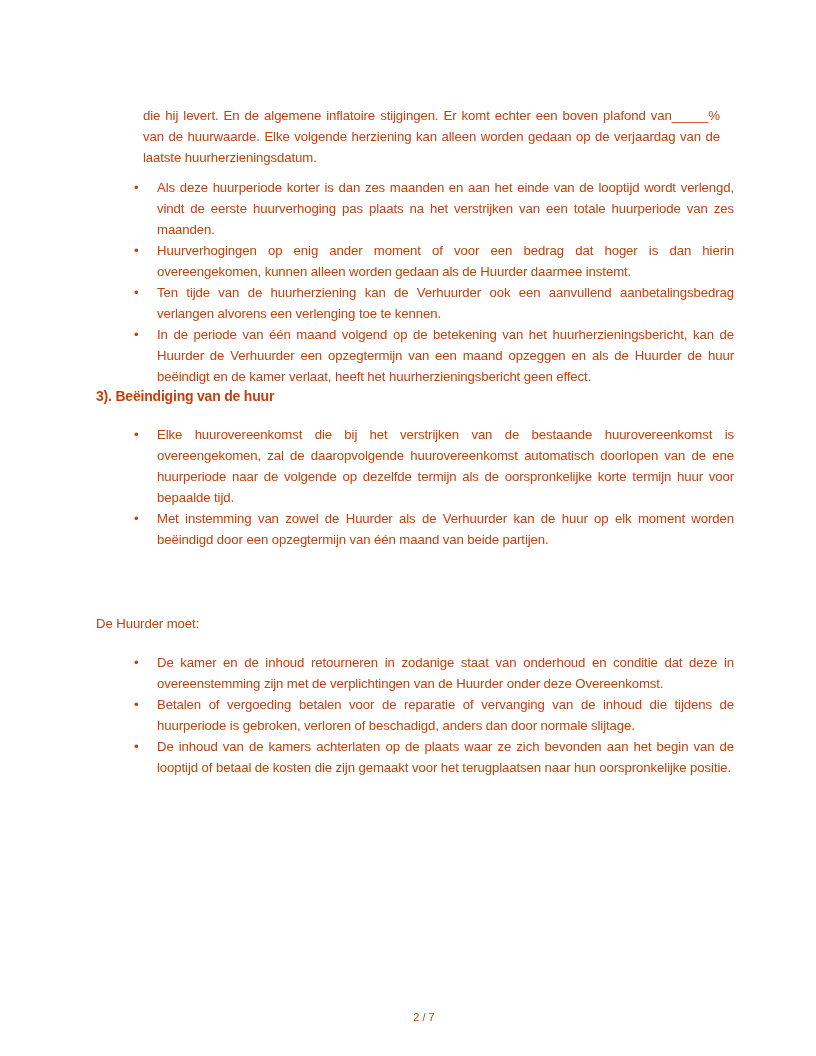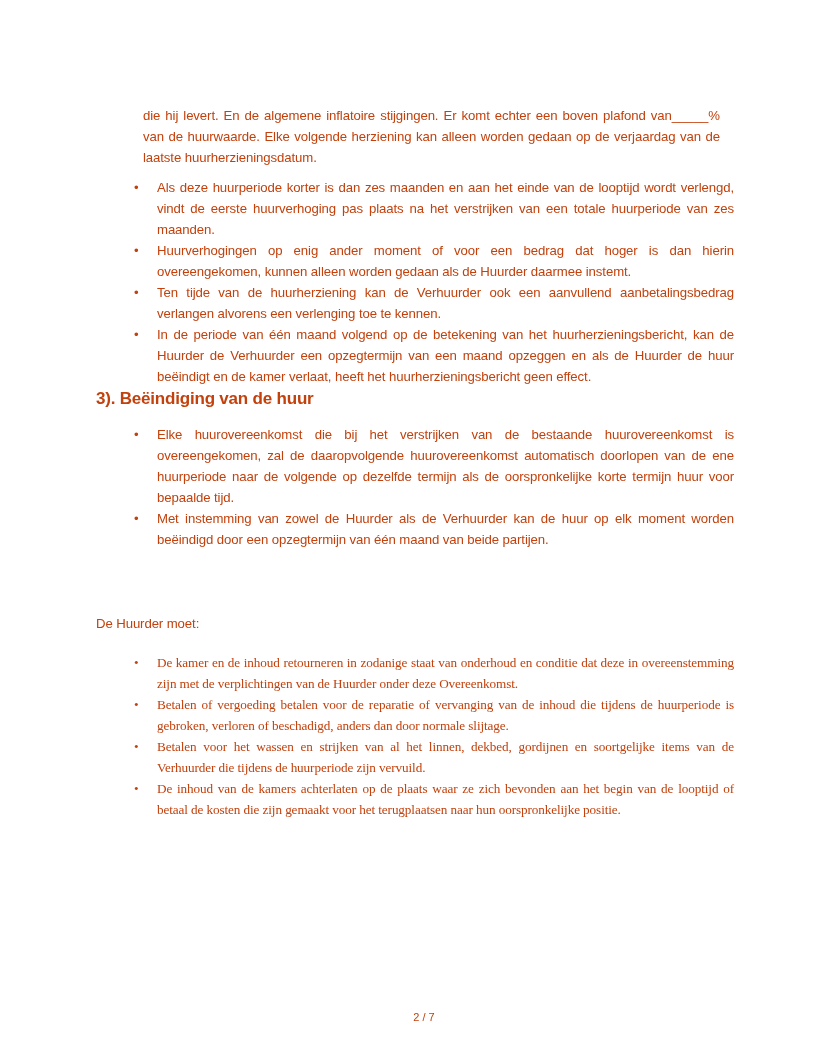--- a/index.html
+++ b/index.html
@@ -48,26 +48,26 @@
     text-align: justify;
   }
   ul.bullets li::before {
     content: "\2022";
     position: absolute;
     left: 24px;
     top: 0;
   }
   .list-intro { top: 163px; }
   .list-sec3  { top: 410px; }
-  .list-sec4  { top: 638px; font-family: Liberation Serif, serif; }
+  .list-sec4  { top: 638px; }
   .heading {
     left: 96px;
     width: 624px;
     font-weight: bold;
-    font-size: 17px;
+    font-size: 14px;
     line-height: 19px;
     letter-spacing: -0.2px;
   }
   .heading-3 { top: 375px; }
   .heading-4 { top: 570px; }
   .heading-5 { top: 925px; }
   .lead {
     left: 96px;
     top: 600px;
     width: 624px;
@@ -103,20 +103,19 @@
     <li>Elke huurovereenkomst die bij het verstrijken van de bestaande huurovereenkomst is overeengekomen, zal de daaropvolgende huurovereenkomst automatisch doorlopen van de ene huurperiode naar de volgende op dezelfde termijn als de oorspronkelijke korte termijn huur voor bepaalde tijd.</li>
     <li>Met instemming van zowel de Huurder als de Verhuurder kan de huur op elk moment worden beëindigd door een opzegtermijn van één maand van beide partijen.</li>
   </ul>
 
 
   <p class="block para lead">De Huurder moet:</p>
 
   <ul class="block bullets list-sec4">
     <li>De kamer en de inhoud retourneren in zodanige staat van onderhoud en conditie dat deze in overeenstemming zijn met de verplichtingen van de Huurder onder deze Overeenkomst.</li>
     <li>Betalen of vergoeding betalen voor de reparatie of vervanging van de inhoud die tijdens de huurperiode is gebroken, verloren of beschadigd, anders dan door normale slijtage.</li>
-    <li>Betalen voor het wassen en strijken van al het linnen, dekbed, gordijnen en soortgelijke items van de Verhuurder die tijdens de huurperiode zijn vervuild.</li>
     <li>De inhoud van de kamers achterlaten op de plaats waar ze zich bevonden aan het begin van de looptijd of betaal de kosten die zijn gemaakt voor het terugplaatsen naar hun oorspronkelijke positie.</li>
   </ul>
 
 
   <div class="block footer">2 / 7</div>
 
 </div>
 
 </body></html>

